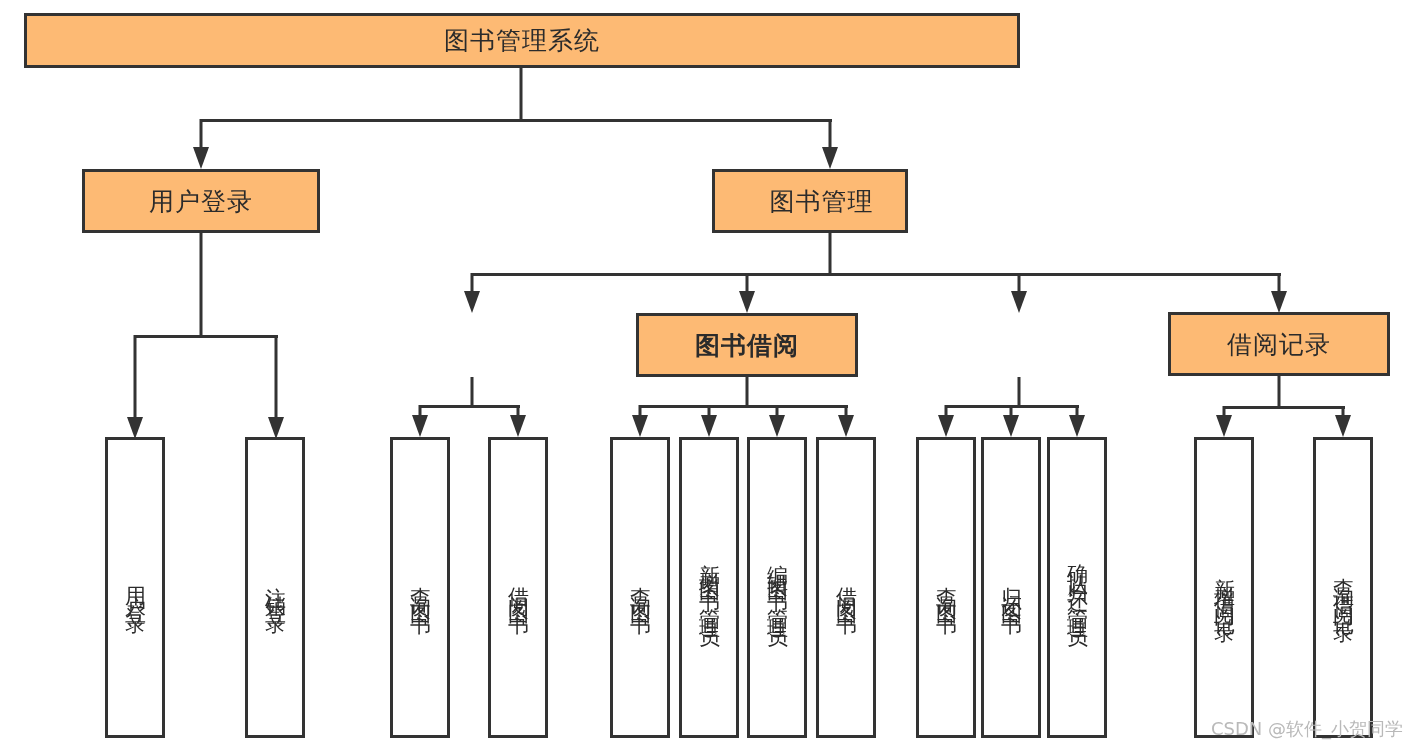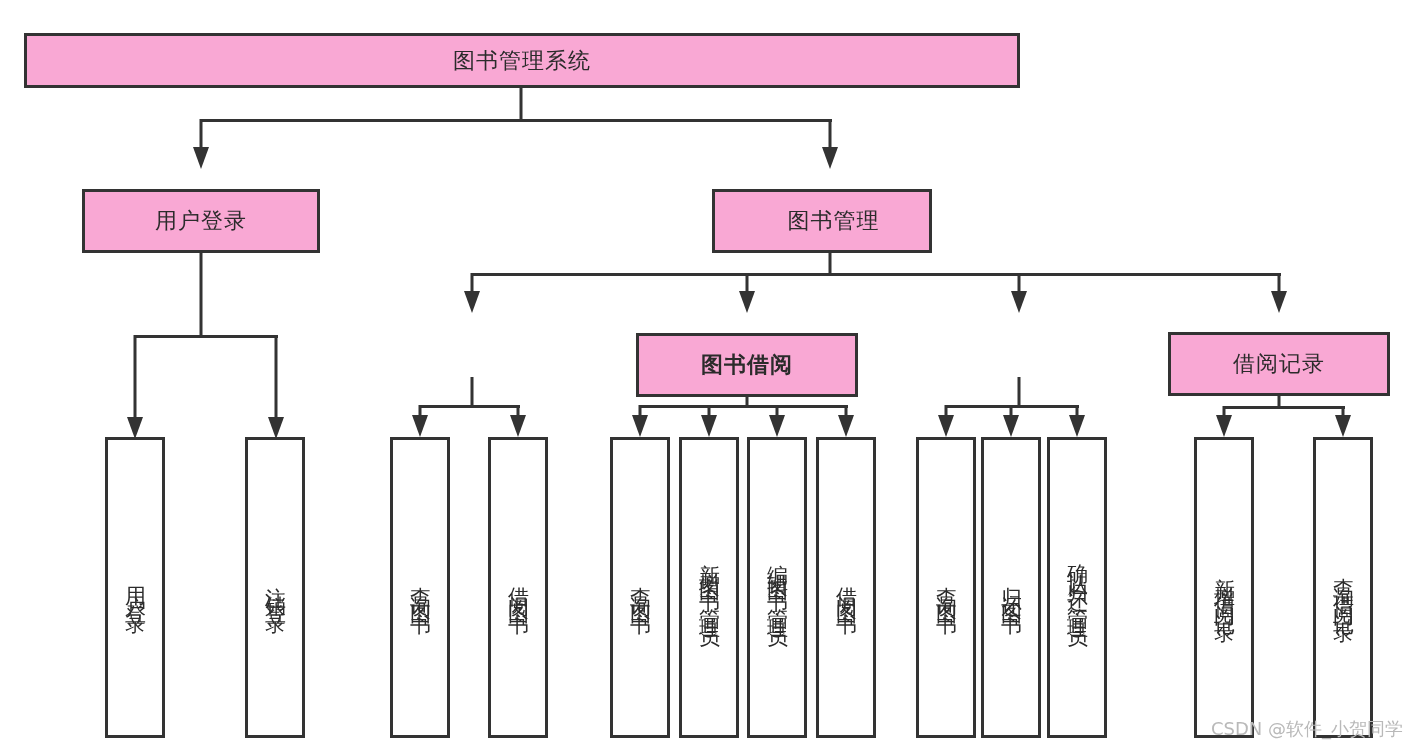--- a/index.html
+++ b/index.html
@@ -11,26 +11,25 @@
   #canvas{
     position:relative;
     width:1405px;height:747px;
     background:#ffffff;
     overflow:hidden;
   }
   .node{
     position:absolute;
     box-sizing:border-box;
     border:3px solid var(--line);
-    background:#f9a8d4;
+    background:#fdba74;
     display:flex;align-items:center;justify-content:center;
     color:var(--text);
-    font-size:22px;
+    font-size:25px;
     letter-spacing:1px;
-    margin-top:20px;
   }
   .vnode{
     position:absolute;
     box-sizing:border-box;
     border:3px solid var(--line);
     background:#ffffff;
     display:flex;align-items:center;justify-content:center;
     color:var(--text);
     font-size:21px;
   }
@@ -120,21 +119,21 @@
   <div class="arr" style="left:846px;top:415px;"></div>
   <div class="arr" style="left:946px;top:415px;"></div>
   <div class="arr" style="left:1011px;top:415px;"></div>
   <div class="arr" style="left:1077px;top:415px;"></div>
   <div class="arr" style="left:1224px;top:415px;"></div>
   <div class="arr" style="left:1343px;top:415px;"></div>
 
   <div class="node" style="left:24px;top:13px;width:996px;height:55px;">图书管理系统</div>
 
   <div class="node" style="left:82px;top:169px;width:238px;height:64px;">用户登录</div>
-  <div class="node" style="left:712px;top:169px;width:220px;height:64px;padding-left:23px;">图书管理</div>
+  <div class="node" style="left:712px;top:169px;width:196px;height:64px;padding-left:23px;">图书管理</div>
 
   <div class="node" style="left:636px;top:313px;width:222px;height:64px;font-weight:bold;">图书借阅</div>
   <div class="node" style="left:1168px;top:312px;width:222px;height:64px;">借阅记录</div>
 
   <div class="vnode" style="left:105px;top:437px;width:60px;height:301px;">
     <span>用户登录</span>
   </div>
   <div class="vnode" style="left:245px;top:437px;width:60px;height:301px;">
     <span>注销登录</span>
   </div>

